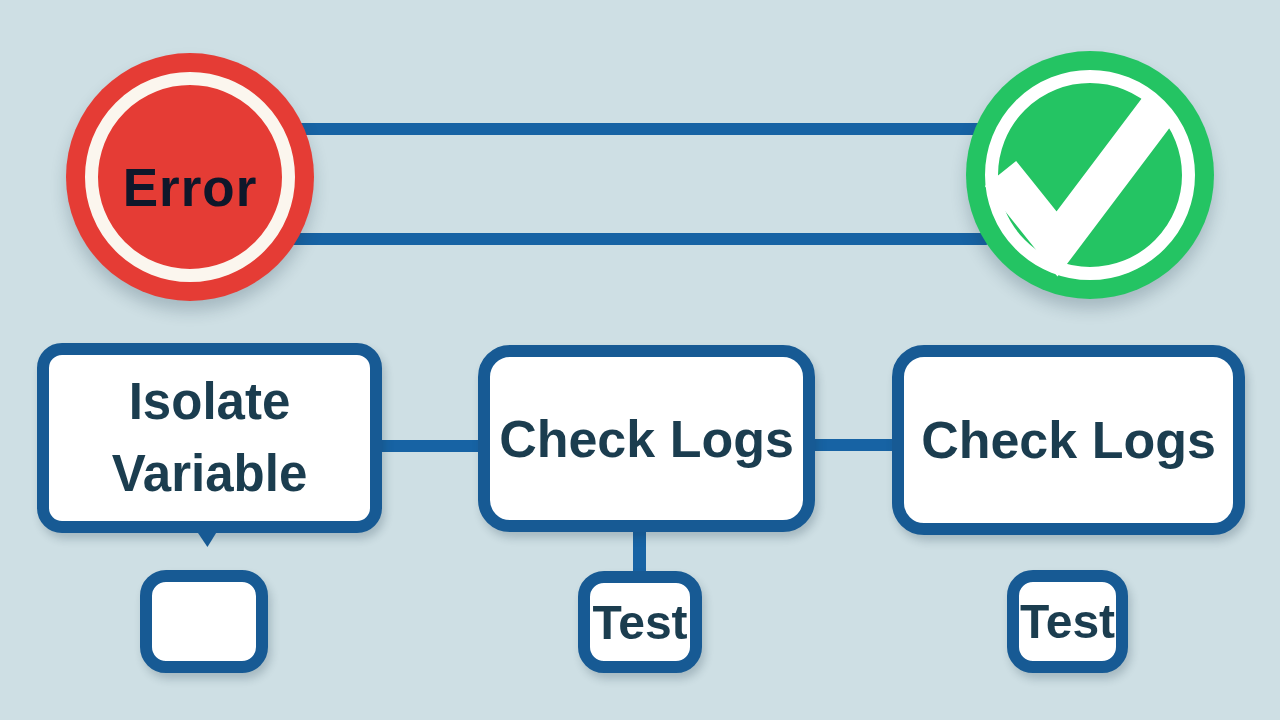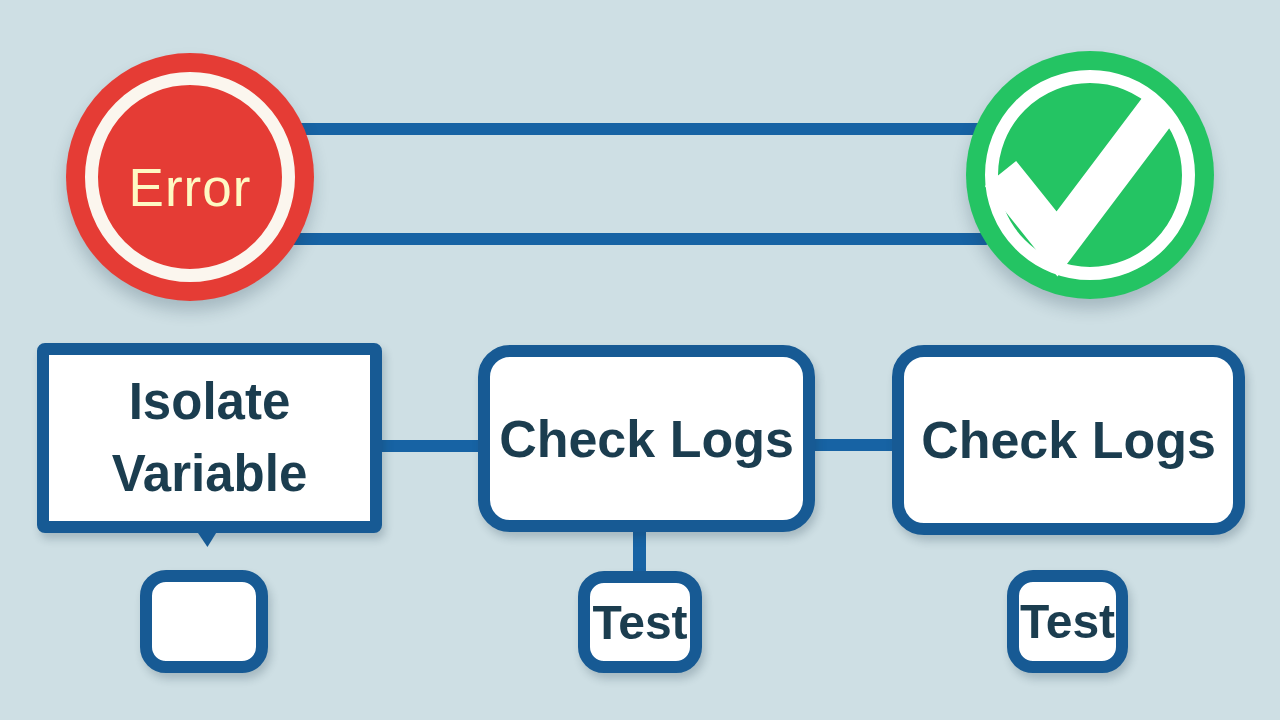--- a/index.html
+++ b/index.html
@@ -55,23 +55,23 @@
   .circle .ring {
     position: absolute;
     inset: 19px;
     border-radius: 50%;
     border: 13px solid #FBF6EE;
     pointer-events: none;
   }
   .circle-success .ring { border-color: #FFFFFF; }
   .circle-label {
     position: relative;
-    color: #fef9c3;
+    color: #0f172a;
     font-size: 53px;
-    font-weight: 400;
+    font-weight: 700;
     letter-spacing: 1px;
     margin-top: 21px;
   }
   .check-svg { position: absolute; inset: 0; width: 248px; height: 248px; }
 
   
   .node-box {
     position: absolute;
     box-sizing: border-box;
     background: #FFFFFF;
@@ -80,21 +80,21 @@
     display: flex;
     align-items: center;
     justify-content: center;
     text-align: center;
     color: #1B3D4F;
     font-weight: 600;
     z-index: 2;
   }
   .box-isolate {
     left: 37px; top: 343px; width: 345px; height: 190px;
-    border-radius: 8px;
+    border-radius: 25px;
     font-size: 51px; line-height: 1.42;
     padding: 0 10px;
   }
   .box-check1 {
     left: 478px; top: 345px; width: 337px; height: 187px;
     border-radius: 32px;
     font-size: 52px;
   }
   .box-check2 {
     left: 892px; top: 345px; width: 353px; height: 190px;

